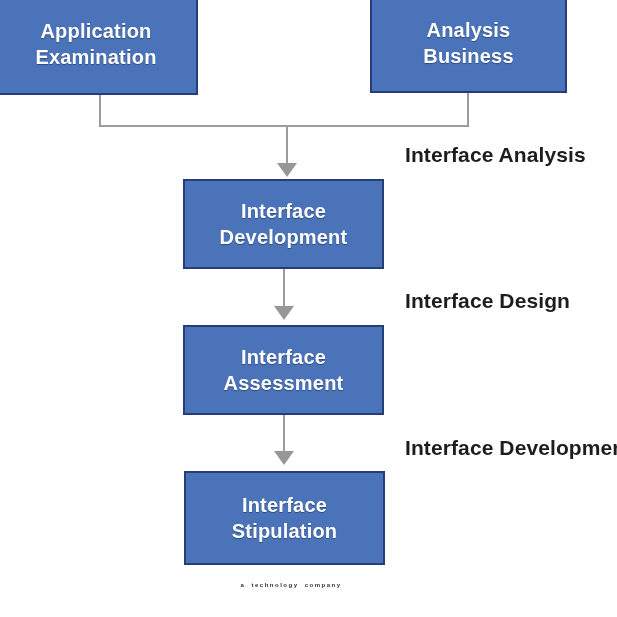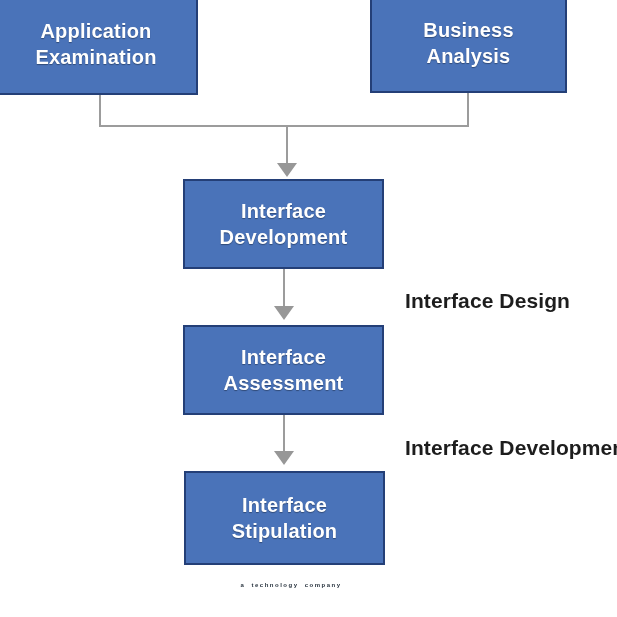--- a/index.html
+++ b/index.html
@@ -112,22 +112,22 @@
 <body>
 
 <div class="canvas">
 
   <div class="box box-app">
     <span class="line-text">Application</span>
     <span class="line-text">Examination</span>
   </div>
 
   <div class="box box-biz">
+    <span class="line-text">Analysis</span>
     <span class="line-text">Business</span>
-    <span class="line-text">Analysis</span>
   </div>
 
   <div class="conn v v-left"></div>
   <div class="conn v v-right"></div>
   <div class="conn h h-merge"></div>
   <div class="conn v v-mid1"></div>
   <div class="arrowhead ah1"></div>
 
   <div class="box box-req">
     <span class="line-text">Interface</span>
@@ -143,20 +143,21 @@
   </div>
 
   <div class="conn v v-mid3"></div>
   <div class="arrowhead ah3"></div>
 
   <div class="box box-exam">
     <span class="line-text">Interface</span>
     <span class="line-text">Stipulation</span>
   </div>
 
+  <div class="stage-label sl1">Interface Analysis</div>
   <div class="stage-label sl2">Interface Design</div>
   <div class="stage-label sl3">Interface Development</div>
 
   <div class="logo">
     <span class="logo-tagline">a technology company</span>
   </div>
 
 </div>
 
 </body></html>

